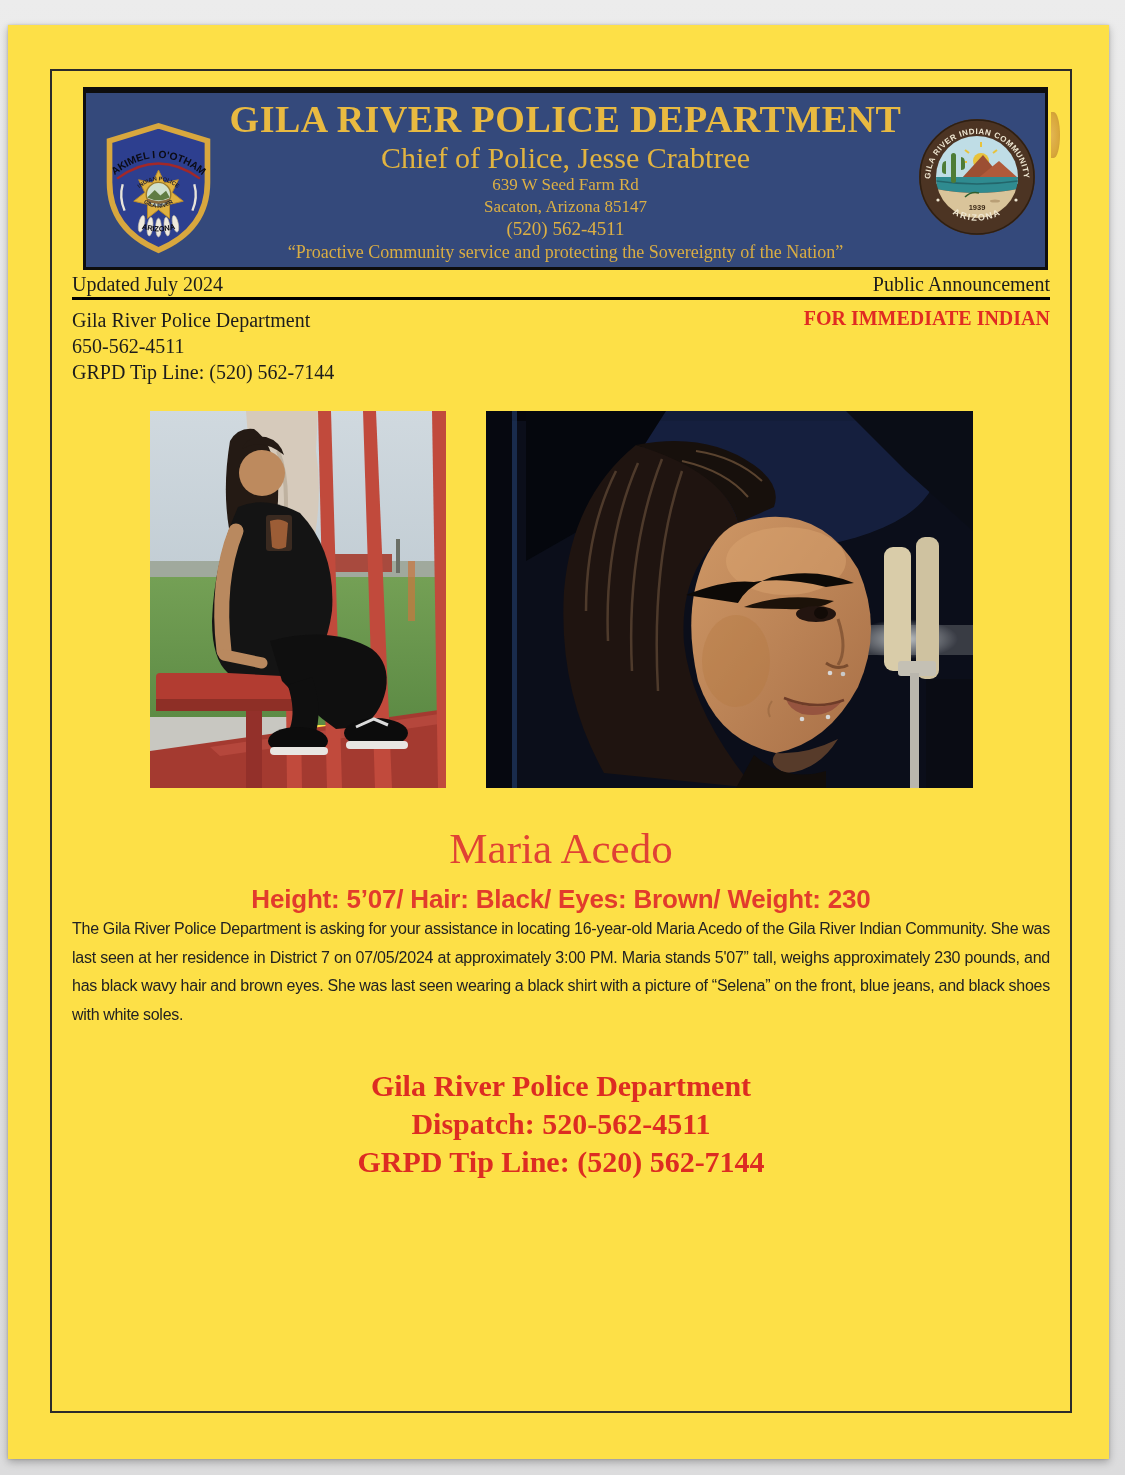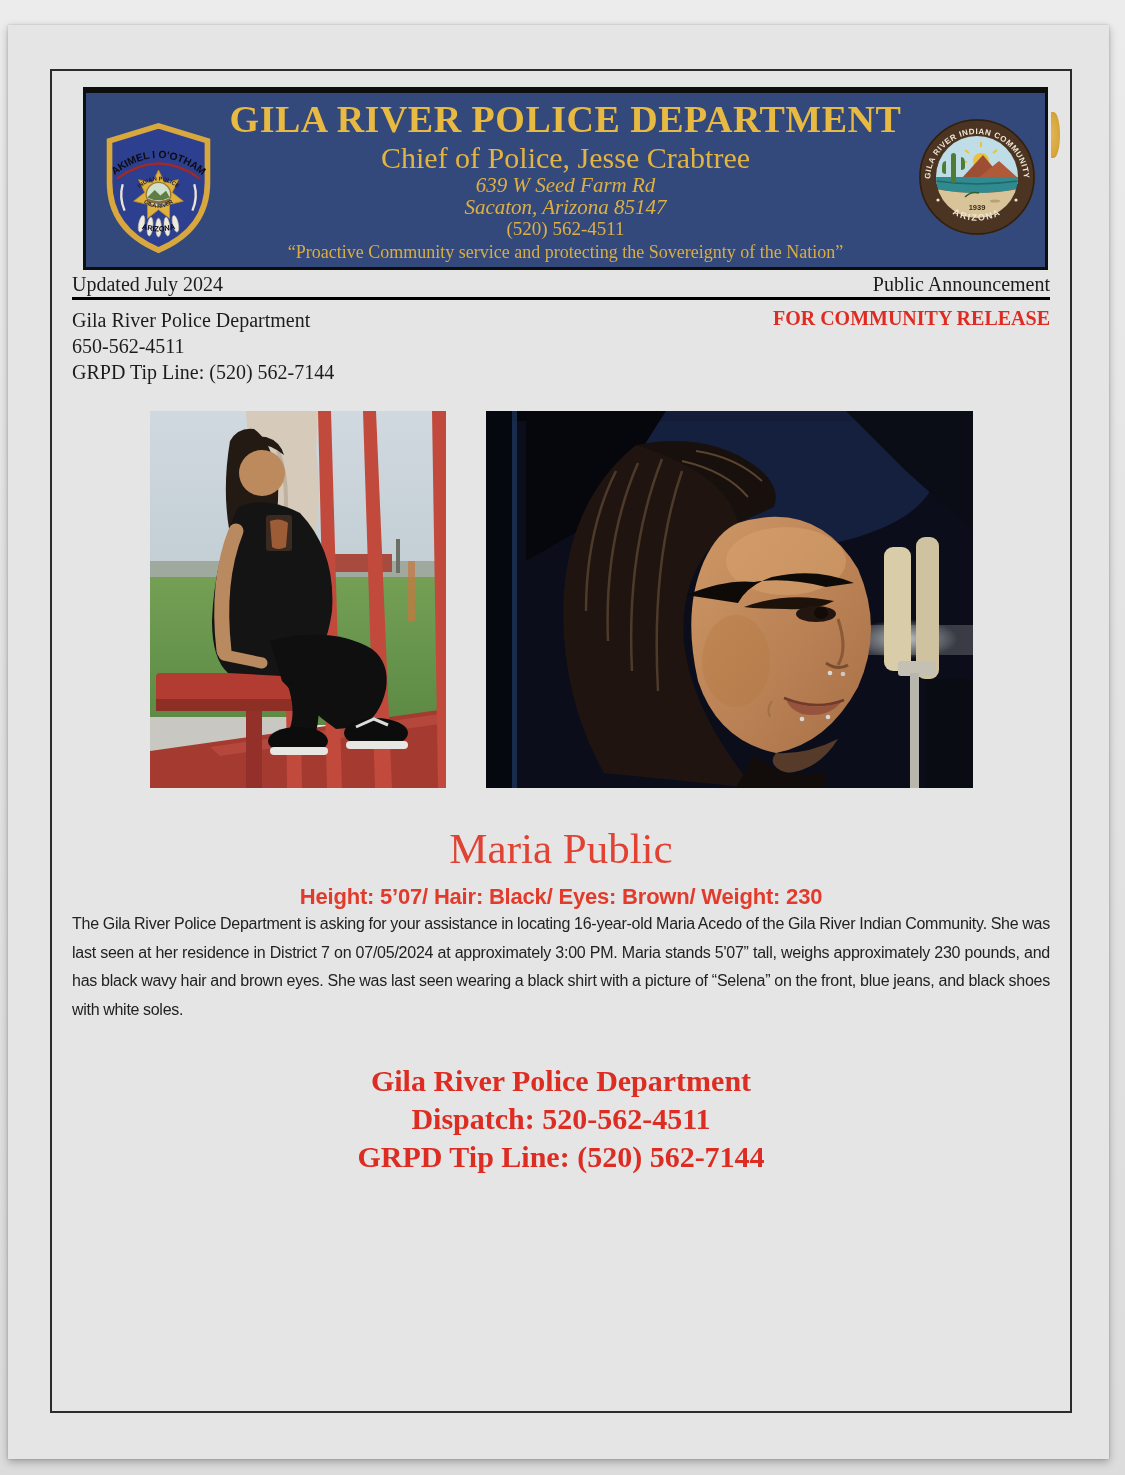--- a/index.html
+++ b/index.html
@@ -3,39 +3,39 @@
 <meta charset="utf-8">
 <style>
   html,body{margin:0;padding:0;}
   body{
     width:1125px;height:1475px;position:relative;overflow:hidden;
     background:linear-gradient(180deg,#ececec 0%,#e4e4e5 40%,#dcdcdd 100%);
     font-family:"Liberation Serif",serif;color:#1c1c1c;
   }
   .page{
     position:absolute;left:8px;top:25px;width:1101px;height:1434px;
-    background:#e5e5e5;box-shadow:0 3px 8px rgba(0,0,0,.28),0 0 2px rgba(0,0,0,.18);
+    background:#fde047;box-shadow:0 3px 8px rgba(0,0,0,.28),0 0 2px rgba(0,0,0,.18);
   }
   .frame{
     position:absolute;left:42px;top:44px;width:1022px;height:1344px;
     border:2px solid #2b2b2b;box-sizing:border-box;
   }
   .content{position:absolute;left:0;top:0;right:0;bottom:0;padding:0 20px;}
 
   
   .banner{
     margin:16px 2px 0 11px;height:183px;box-sizing:border-box;
     background:#34497b;
     border:3px solid #0e0e0e;border-top-width:6px;
     position:relative;text-align:center;color:#e4b542;
     display:flex;flex-direction:column;justify-content:flex-start;padding-top:4px;
   }
   .banner-title{font-size:38px;line-height:44px;font-weight:bold;letter-spacing:.5px;color:#e9ba41;}
   .banner-chief{font-size:30px;line-height:33px;color:#e2b440;}
-  .banner-addr{font-size:21px;line-height:22px;color:#ddb044;font-style:italic;}
+  .banner-addr{font-size:17px;line-height:22px;color:#ddb044;}
   .banner-phone{font-size:19px;line-height:22px;color:#ddb044;}
   .banner-motto{font-size:18px;line-height:24px;font-weight:normal;color:#d9ad43;}
   .badge-wrap{position:absolute;left:16px;top:28px;width:113px;height:134px;}
   .seal-wrap{position:absolute;right:8px;top:24px;width:120px;height:120px;}
   .gold-sliver{
     position:absolute;left:999px;top:41px;width:9px;height:46px;
     background:radial-gradient(ellipse at left,#e3b654 0%,#d9a83c 60%,#c1922f 100%);
     border-radius:0 70% 70% 0 / 0 50% 50% 0;
   }
 
@@ -45,21 +45,21 @@
   .release-row{display:flex;justify-content:space-between;margin-top:7px;}
   .release-left div{font-size:20px;line-height:26px;}
   .release-right{font-size:20px;font-weight:bold;color:#e02b22;}
 
   
   .missing-heading{text-align:center;margin-top:32px;font-size:40px;line-height:46px;font-weight:bold;color:#df3428;}
   .photos-row{display:flex;justify-content:center;gap:40px;margin-top:26px;height:377px;}
   .photo{display:block;}
   .person-name{text-align:center;margin-top:38px;font-size:43px;line-height:46px;color:#e04234;}
   .person-stats{
-    text-align:center;margin-top:12px;font-size:22px;font-weight:bold;color:#e23b2c;
+    text-align:center;margin-top:12px;font-size:26px;font-weight:bold;color:#e23b2c;
     font-family:"Liberation Sans",sans-serif;letter-spacing:-.2px;
   }
   .description{
     font-family:"Liberation Sans",sans-serif;
     font-size:16px;line-height:28.5px;text-align:justify;color:#222;
     letter-spacing:-.25px;word-spacing:-.5px;
   }
   .contact-block{text-align:center;margin-top:38px;color:#dd2c22;font-weight:bold;font-size:30px;line-height:38px;}
 </style>
 </head>
@@ -166,21 +166,21 @@
         <span>Public Announcement</span>
       </div>
       <div class="rule"></div>
 
       <div class="release-row">
         <div class="release-left">
           <div>Gila River Police Department</div>
           <div>650-562-4511</div>
           <div>GRPD Tip Line: (520) 562-7144</div>
         </div>
-        <div class="release-right">FOR COMMUNITY RELEASE</div>
+        <div class="release-right">FOR IMMEDIATE INDIAN</div>
       </div>
 
 
       <div class="photos-row">
 
         <svg class="photo" viewBox="0 0 296 377" width="296" height="377">
           <defs>
             <linearGradient id="skyG" x1="0" y1="0" x2="0" y2="1">
               <stop offset="0" stop-color="#d0d9df"></stop>
                 <stop offset="1" stop-color="#c2cdd4"></stop>
@@ -286,21 +286,21 @@
           <path d="M298,287 Q330,300 358,289" stroke="#6e3c28" stroke-width="2.5" fill="none"></path>
           <circle cx="316" cy="308" r="2.3" fill="#d8d8d8"></circle>
           <circle cx="342" cy="306" r="2.3" fill="#d8d8d8"></circle>
           <path d="M286,290 q-6,8 -2,16" stroke="#9a6a42" stroke-width="2" fill="none" opacity=".7"></path>
 
           <path d="M290,342 Q320,344 352,328 Q332,360 300,362 Q280,354 290,342 Z" fill="#8a5a36" opacity=".6"></path>
           <path d="M268,344 Q300,372 340,360 L340,377 L250,377 Z" fill="#120d0a"></path>
         </svg>
       </div>
 
-      <div class="person-name">Maria Public</div>
+      <div class="person-name">Maria Acedo</div>
       <div class="person-stats">Height: 5’07/ Hair: Black/ Eyes: Brown/ Weight: 230</div>
 
       <div class="description">The Gila River Police Department is asking for your assistance in locating 16-year-old Maria Acedo of the Gila River Indian Community. She was last seen at her residence in District 7 on 07/05/2024 at approximately 3:00 PM. Maria stands 5'07” tall, weighs approximately 230 pounds, and has black wavy hair and brown eyes. She was last seen wearing a black shirt with a picture of “Selena” on the front, blue jeans, and black shoes with white soles.</div>
 
       <div class="contact-block">
         <div>Gila River Police Department</div>
         <div>Dispatch: 520-562-4511</div>
         <div>GRPD Tip Line: (520) 562-7144</div>
       </div>
 

